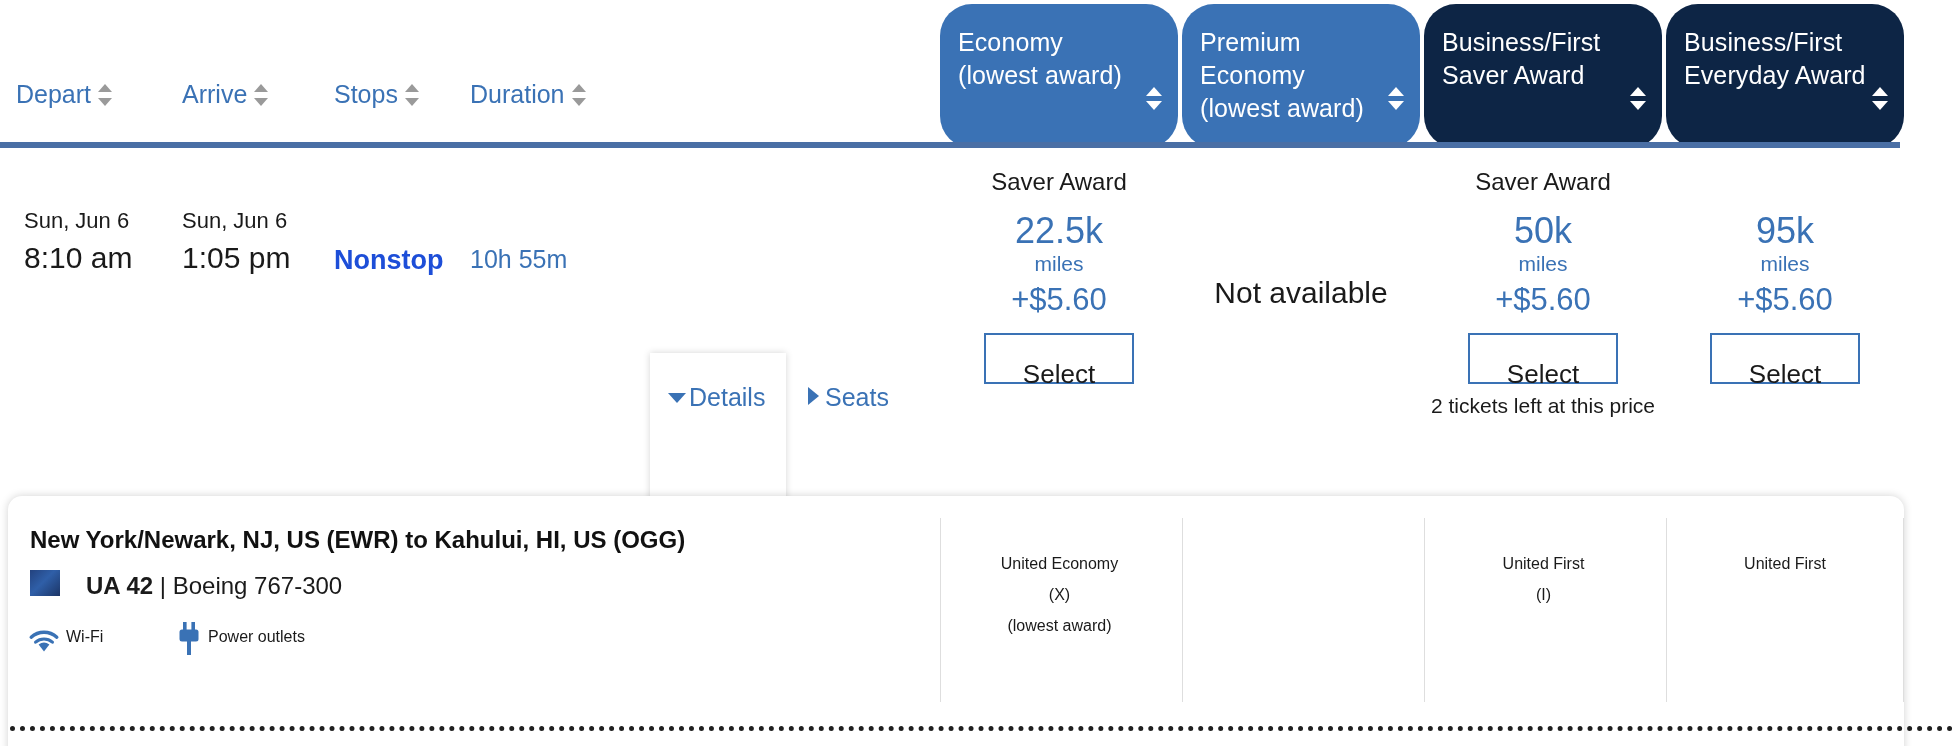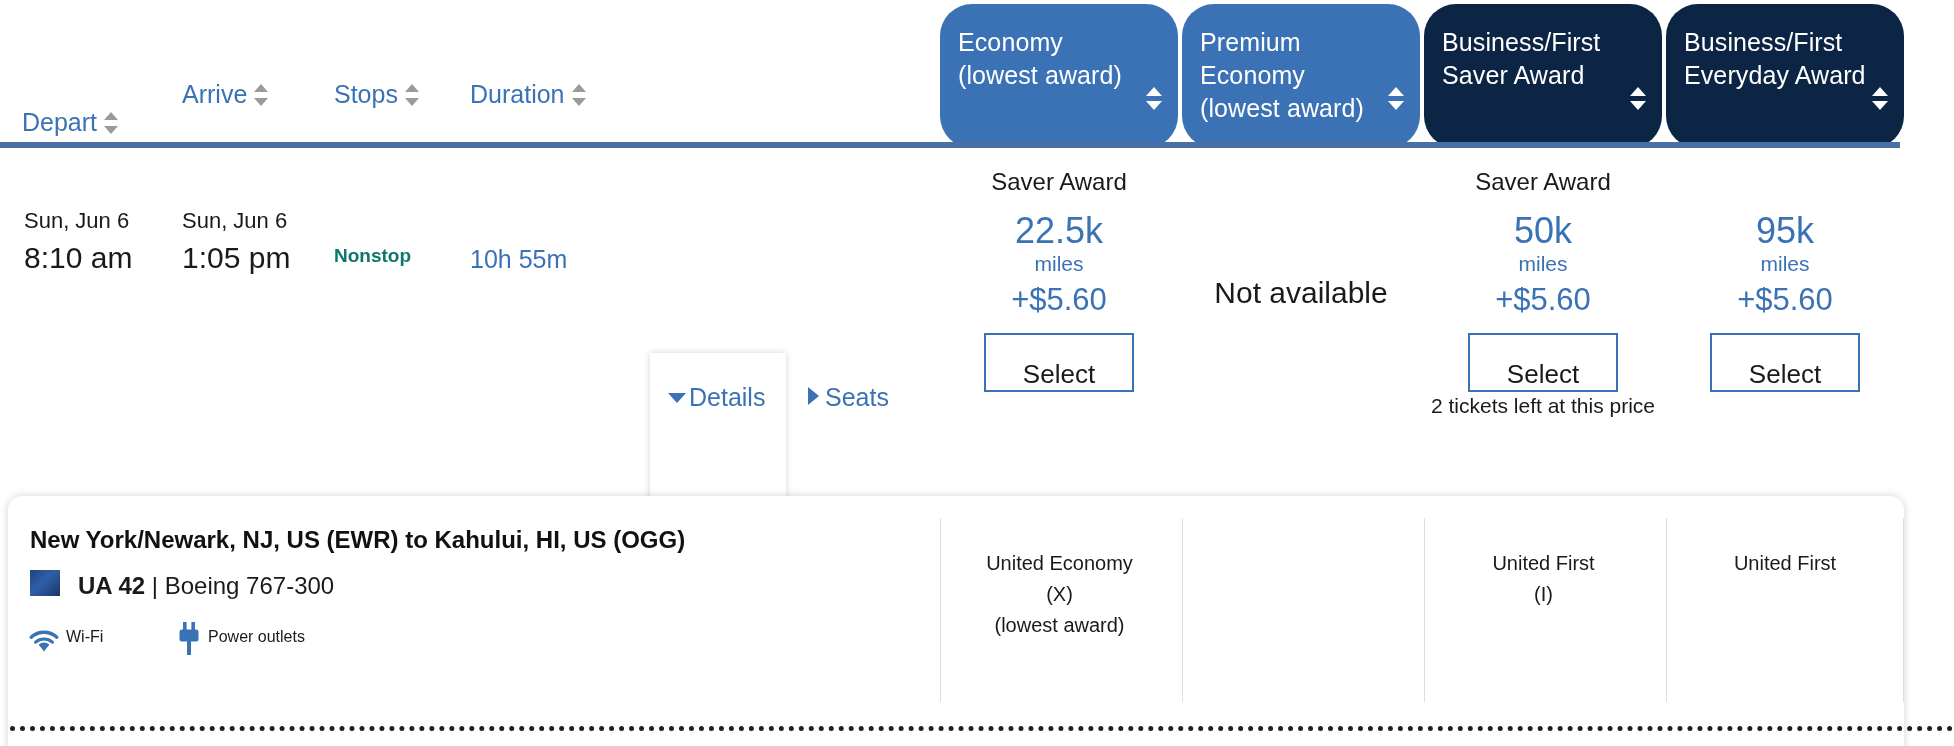--- a/index.html
+++ b/index.html
@@ -89,21 +89,21 @@
 
   
   #flight-row {
     position: absolute;
     left: 0; top: 148px;
     width: 1954px; height: 348px;
   }
   .seg { position: absolute; white-space: nowrap; }
   .seg-date  { font-size: 22px; color: #1a1a1a; top: 60px; }
   .seg-time  { font-size: 30px; color: #1a1a1a; top: 93px; }
-  .seg-stops { font-size: 19px; color: #0f766e; font-weight: bold; top: 97px; }
+  .seg-stops { font-size: 27px; color: #1d4ed8; font-weight: bold; top: 97px; }
   .seg-dur   { font-size: 25px; color: #3a72b5; top: 97px; }
 
   
   #details-box {
     position: absolute;
     left: 650px; top: 205px;
     width: 136px; height: 290px;
     background: #ffffff;
     box-shadow: 0 0 7px rgba(0,0,0,.17);
   }
@@ -156,21 +156,21 @@
   .fare-milesunit {
     position: absolute; left: 0; right: 0; top: 104px;
     font-size: 21px; color: #3a72b5;
   }
   .fare-cash {
     position: absolute; left: 0; right: 0; top: 134px;
     font-size: 31px; color: #3a72b5;
   }
   .select-btn {
     position: absolute; top: 185px;
-    height: 59px;
+    height: 51px;
     background: #ffffff;
     border: 2px solid #3a72b5;
     color: #1a1a1a;
     font-family: "Liberation Sans", sans-serif;
     font-size: 26px;
     line-height: 44px;
     text-align: center;
     cursor: pointer;
     padding: 17px;
   }
@@ -197,21 +197,21 @@
     left: 22px; top: 30px;
     font-size: 24px; font-weight: bold; color: #111111;
     white-space: nowrap;
   }
   #panel-flight {
     position: absolute;
     left: 70px; top: 76px;
     font-size: 24px; color: #1a1a1a;
     white-space: nowrap;
   }
-  #panel-flight b { font-weight: bold; }
+  #panel-flight b { font-weight: bold; margin-left: 8px; }
   #airline-logo {
     position: absolute;
     left: 22px; top: 74px;
     width: 30px; height: 26px;
     background: linear-gradient(135deg,#23427e 0%,#2f5fa8 45%,#1c3566 100%);
   }
   #amen-wifi, #amen-power {
     position: absolute;
     font-size: 16px; color: #1a1a1a;
     white-space: nowrap;
@@ -220,41 +220,41 @@
   #amen-power { left: 200px; top: 132px; }
   #wifi-icon  { position: absolute; left: 20px; top: 132px; width: 32px; height: 26px; }
   #power-icon { position: absolute; left: 168px; top: 126px; width: 26px; height: 34px; }
 
   .panel-col {
     position: absolute;
     top: 22px;
     height: 184px;
     border-left: 1px solid #dedede;
     text-align: center;
-    font-size: 20px;
+    font-size: 16px;
     line-height: 31px;
     color: #1a1a1a;
     padding-top: 30px;
   }
   .panel-col.last { border-right: 1px solid #dedede; }
 
   #panel-bottom-dash {
     position: absolute;
     left: 10px; top: 726px;
     width: 1944px; height: 0;
     border-top: 5px dotted #1f1f1f;
   }
 </style>
 </head>
 <body>
 
 <div id="header-row">
 
   <div id="col-labels">
-    <div class="col-label" style="left:22px;margin-top:28px;">
+    <div class="col-label" style="left:16px;">
       <span>Depart</span><span class="sortbtn grey"><i class="up"></i><i class="dn"></i></span>
     </div>
     <div class="col-label" style="left:182px;">
       <span>Arrive</span><span class="sortbtn grey"><i class="up"></i><i class="dn"></i></span>
     </div>
     <div class="col-label" style="left:334px;">
       <span>Stops</span><span class="sortbtn grey"><i class="up"></i><i class="dn"></i></span>
     </div>
     <div class="col-label" style="left:470px;">
       <span>Duration</span><span class="sortbtn grey"><i class="up"></i><i class="dn"></i></span>

